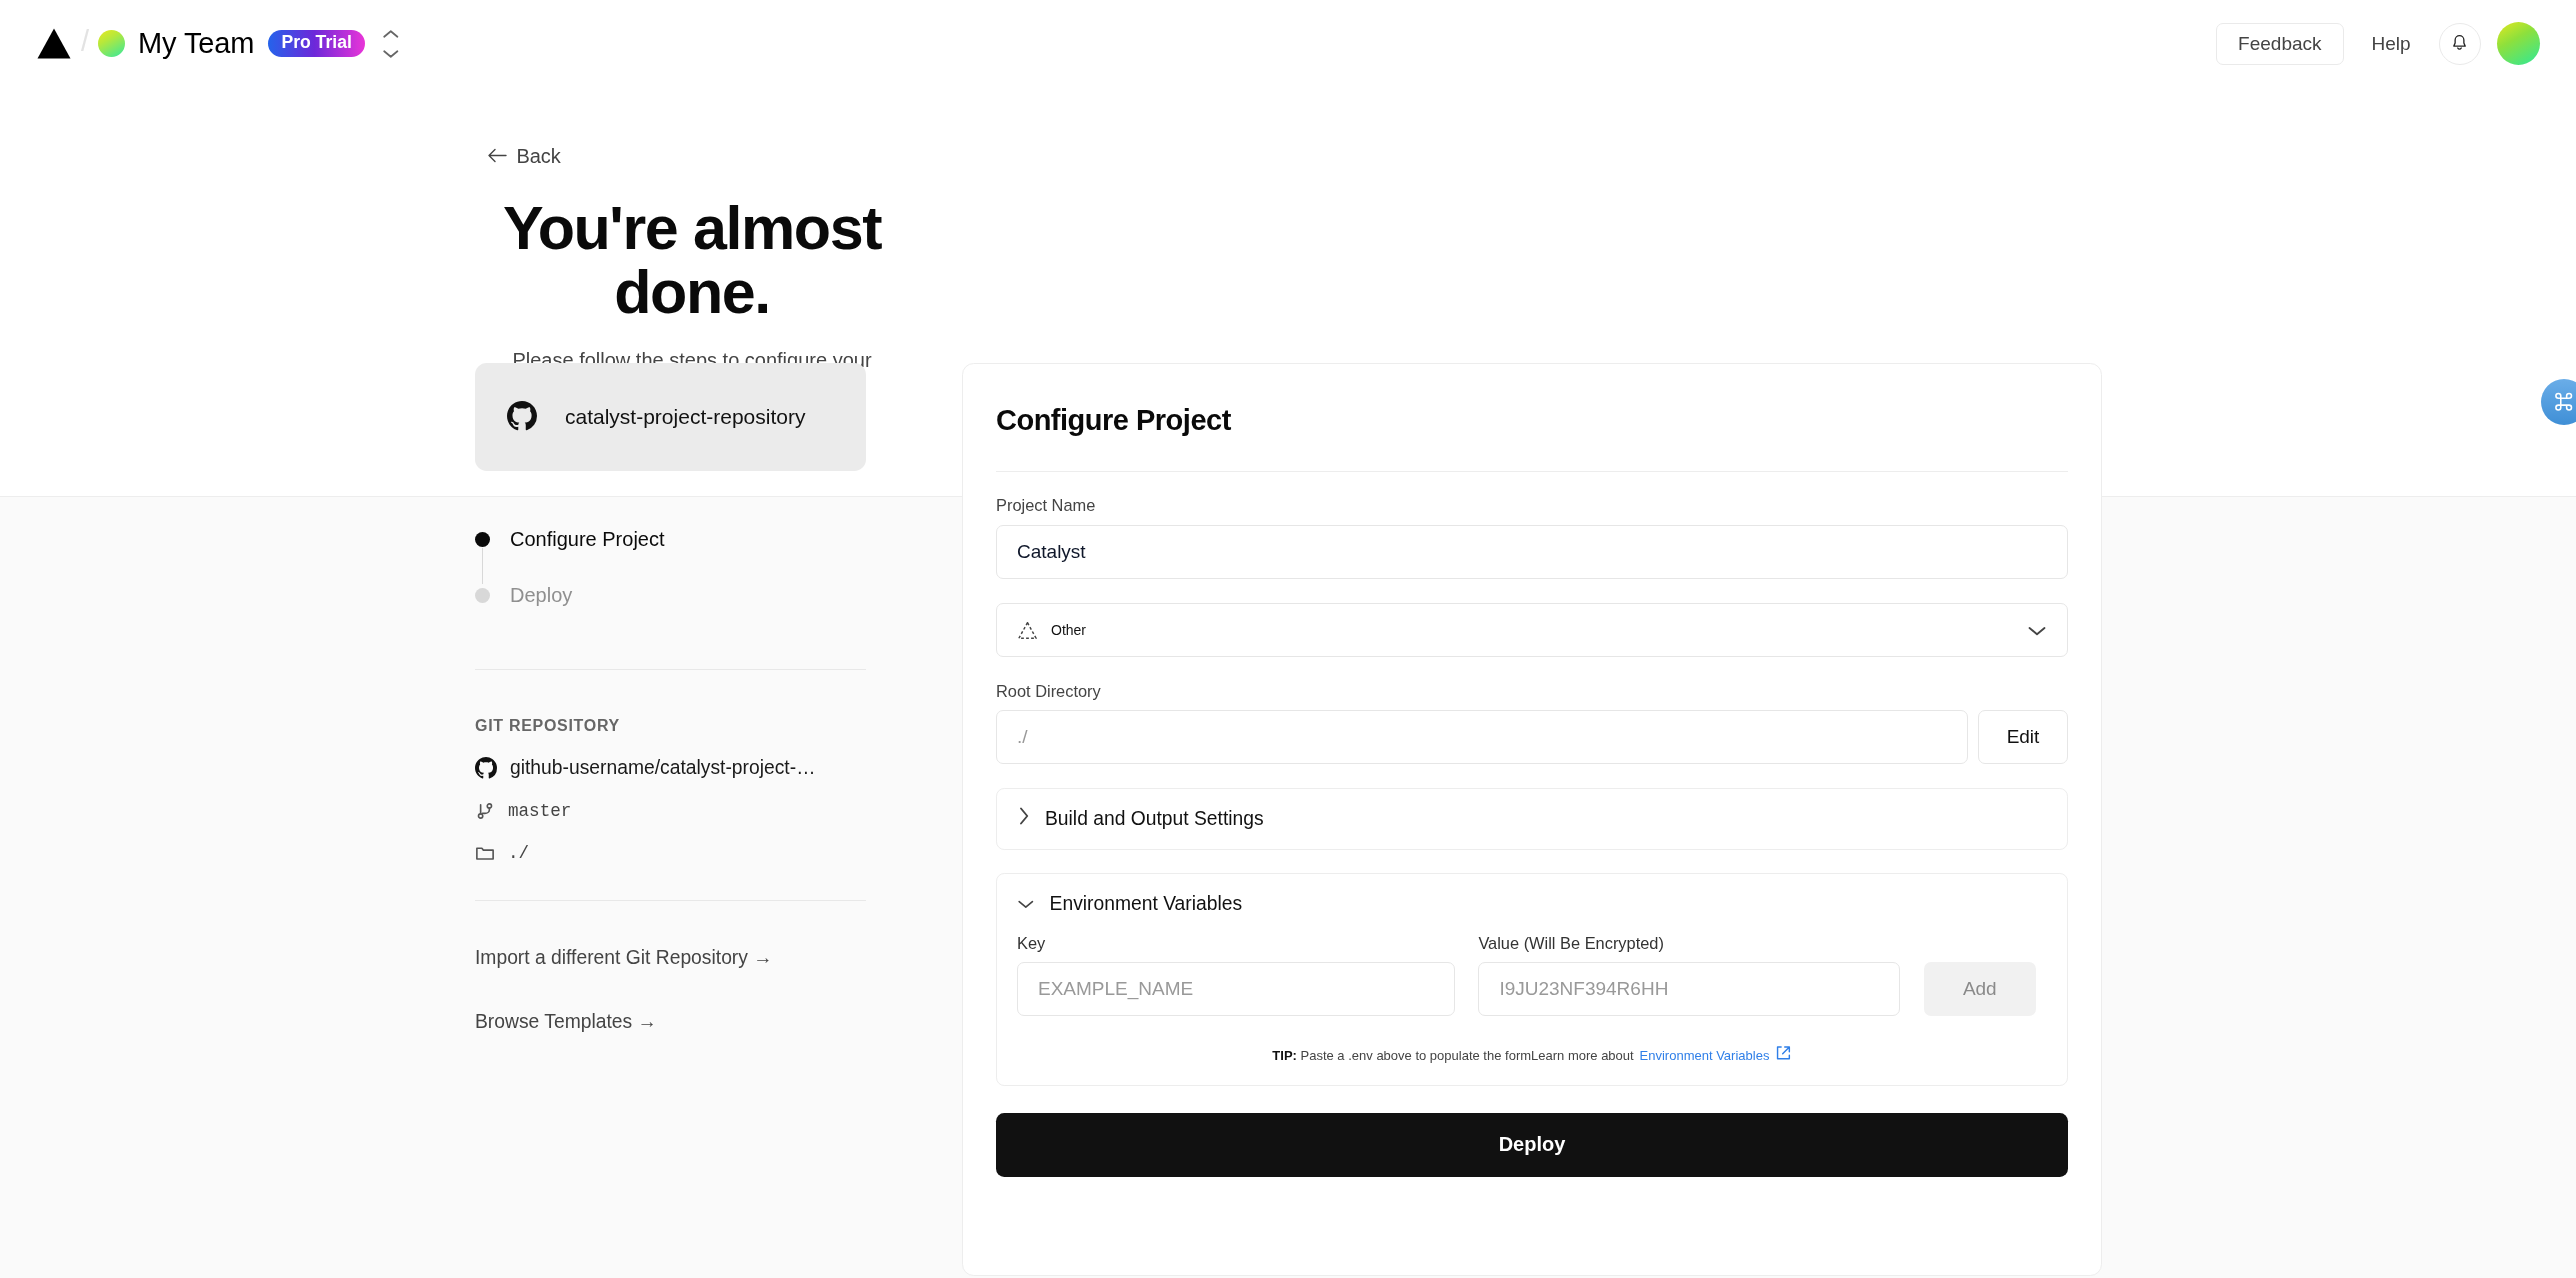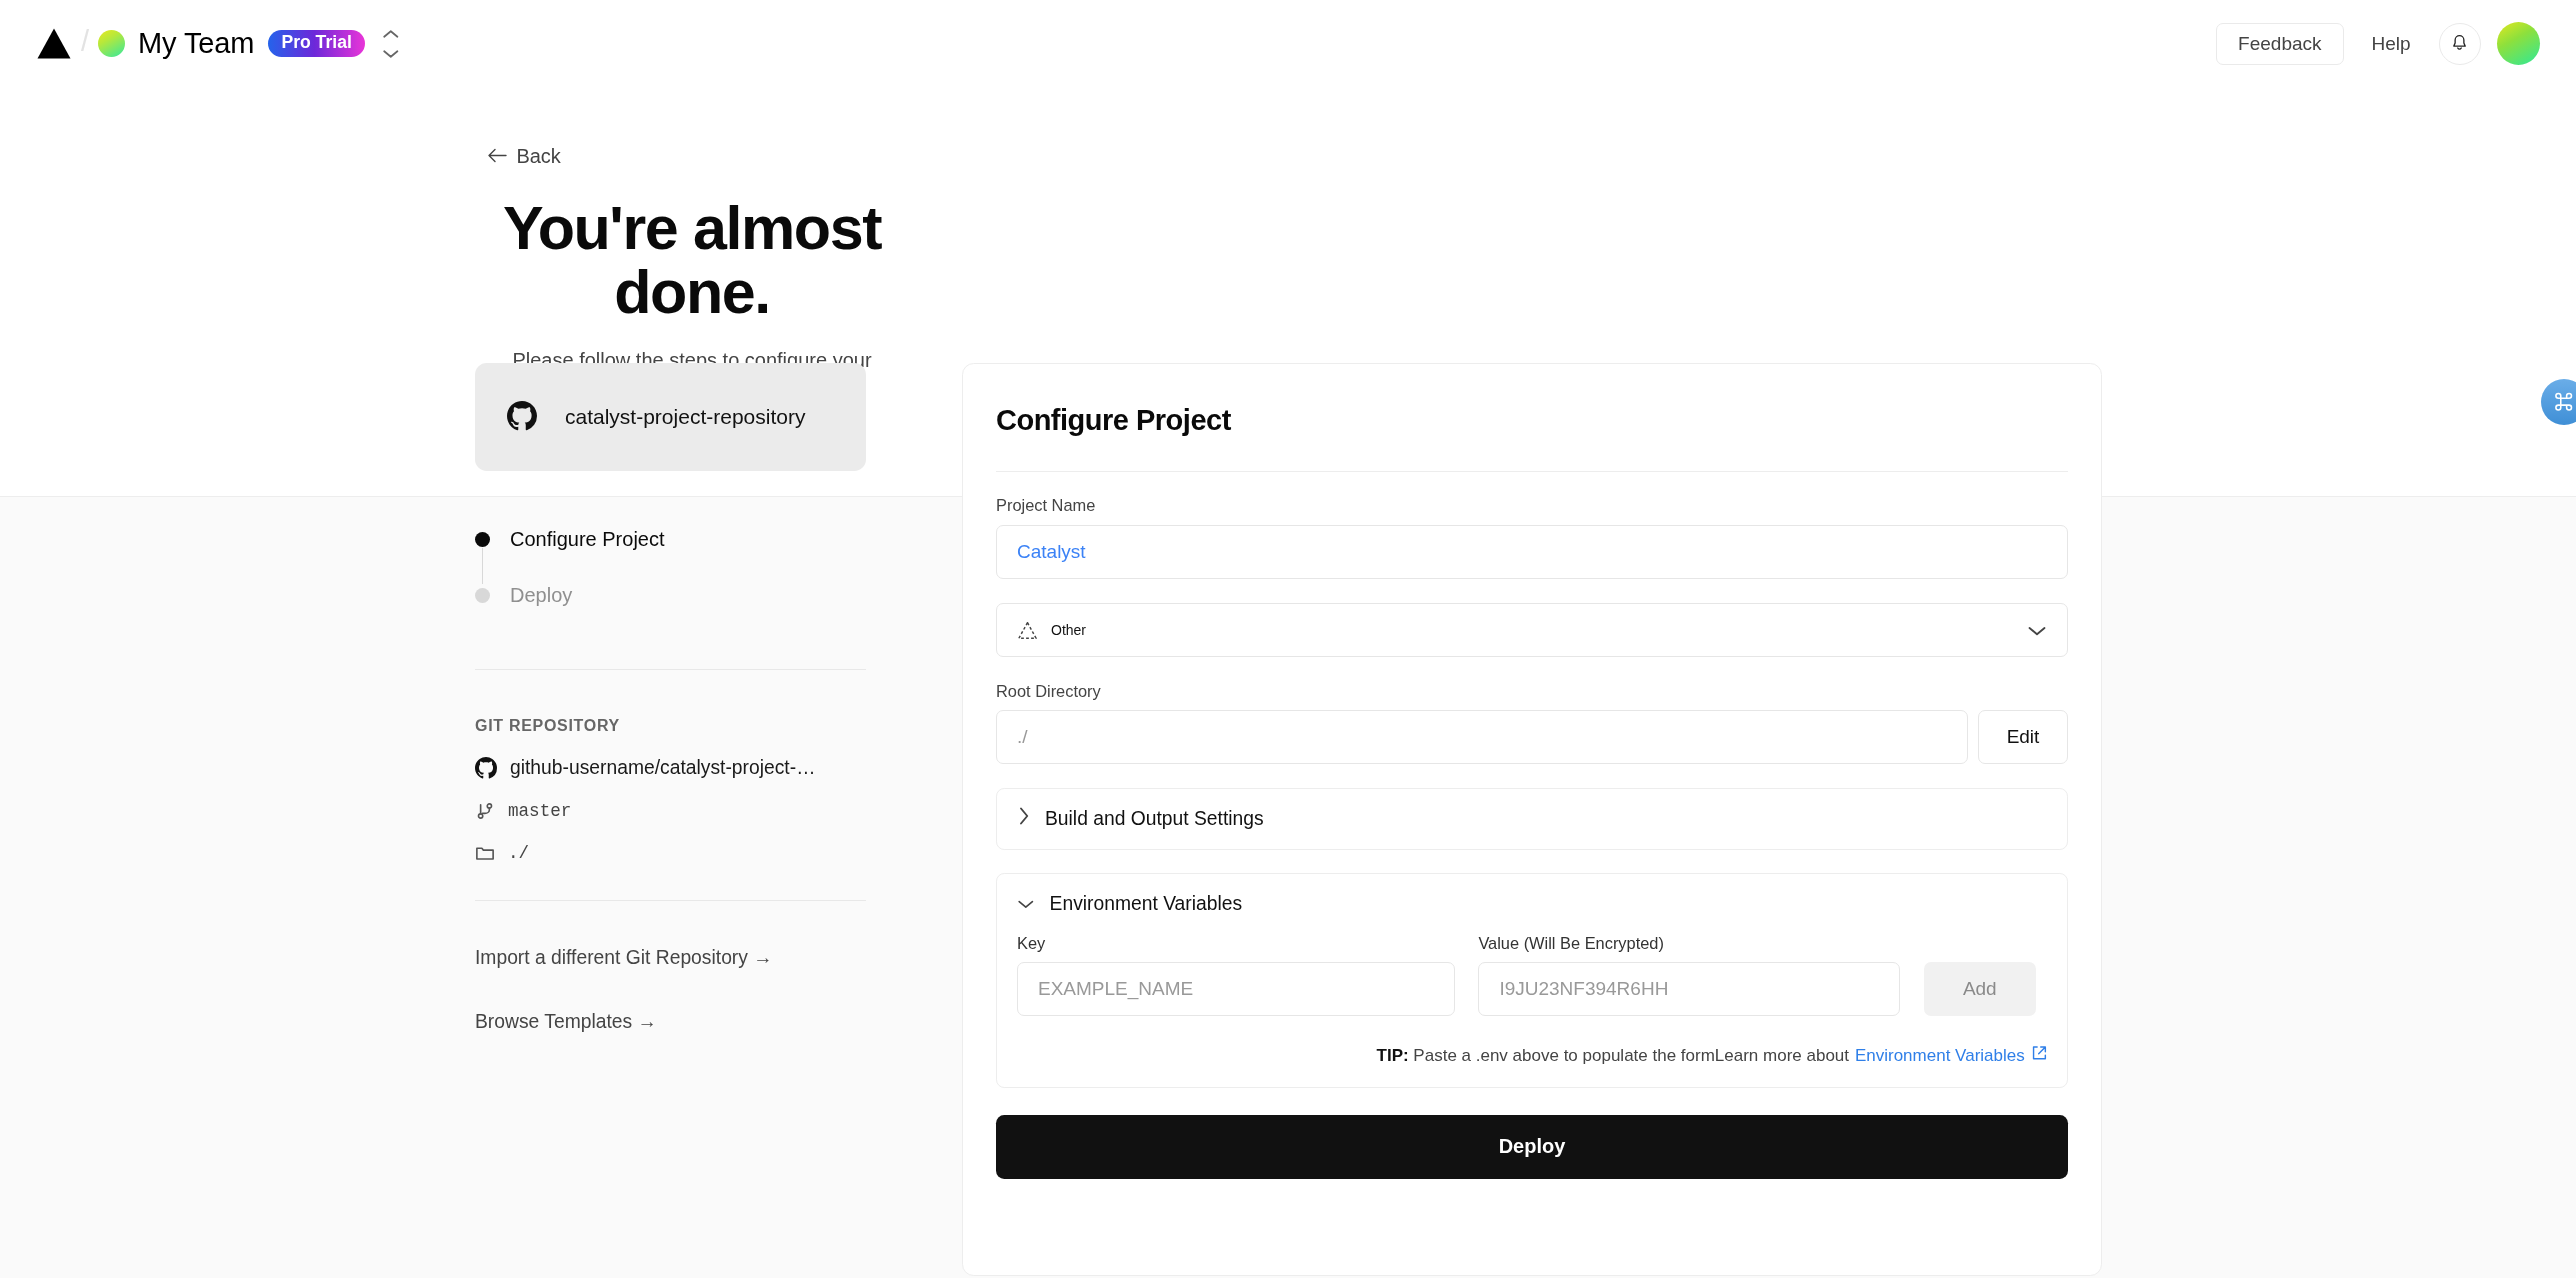--- a/index.html
+++ b/index.html
@@ -166,21 +166,21 @@
   .card-divider { margin-top: 34px; height: 0.6px; background: #ededed; }
 
   .field { margin-top: 24.6px; }
   .field-label { font-size: 16.4px; color: #444; margin-bottom: 9.4px; }
   .input {
     width: 100%; height: 54px;
     border: 0.6px solid #e6e6e6; border-radius: 7px;
     background: #fff;
     display: flex; align-items: center;
     padding: 0 20px;
-    font-size: 19px; color: #3b82f6;
+    font-size: 19px; color: #0f172a;
   }
   .input.placeholder { color: #999; }
   .select {
     width: 100%; height: 54px;
     border: 0.6px solid #e6e6e6; border-radius: 7px; background: #fff;
     display: flex; align-items: center; padding: 0 20px;
     font-size: 14px; color: #111;
   }
   .select .fw-icon { margin-right: 13px; display: flex; align-items: center; }
   .select .chev { margin-left: auto; display: flex; align-items: center; color: #444; }
@@ -213,22 +213,22 @@
   .env-label { font-size: 16.4px; color: #333; margin-bottom: 9.4px; }
   .add-btn {
     width: 112px; height: 54px;
     border-radius: 7px; background: #f1f1f1; border: none;
     color: #8a8a8a; font-size: 19px;
     display: flex; align-items: center; justify-content: center;
     font-family: "Liberation Sans", sans-serif;
   }
   .env-foot {
     margin-top: 29px;
-    display: flex; align-items: center; justify-content: flex-end;
-    font-size: 17px; color: #444;
+    display: flex; align-items: center; justify-content: center;
+    font-size: 13px; color: #444;
   }
   .tip-bold { font-weight: 700; color: #111; }
   .learn-more { display: flex; align-items: center; gap: 5.9px; }
   .link-blue { color: #2f7fe8; }
 
   .deploy-btn {
     margin-top: 27px;
     width: 100%; height: 64px;
     background: #111111; border: none; border-radius: 8.2px;
     color: #ffffff; font-size: 20px; font-weight: 600;

